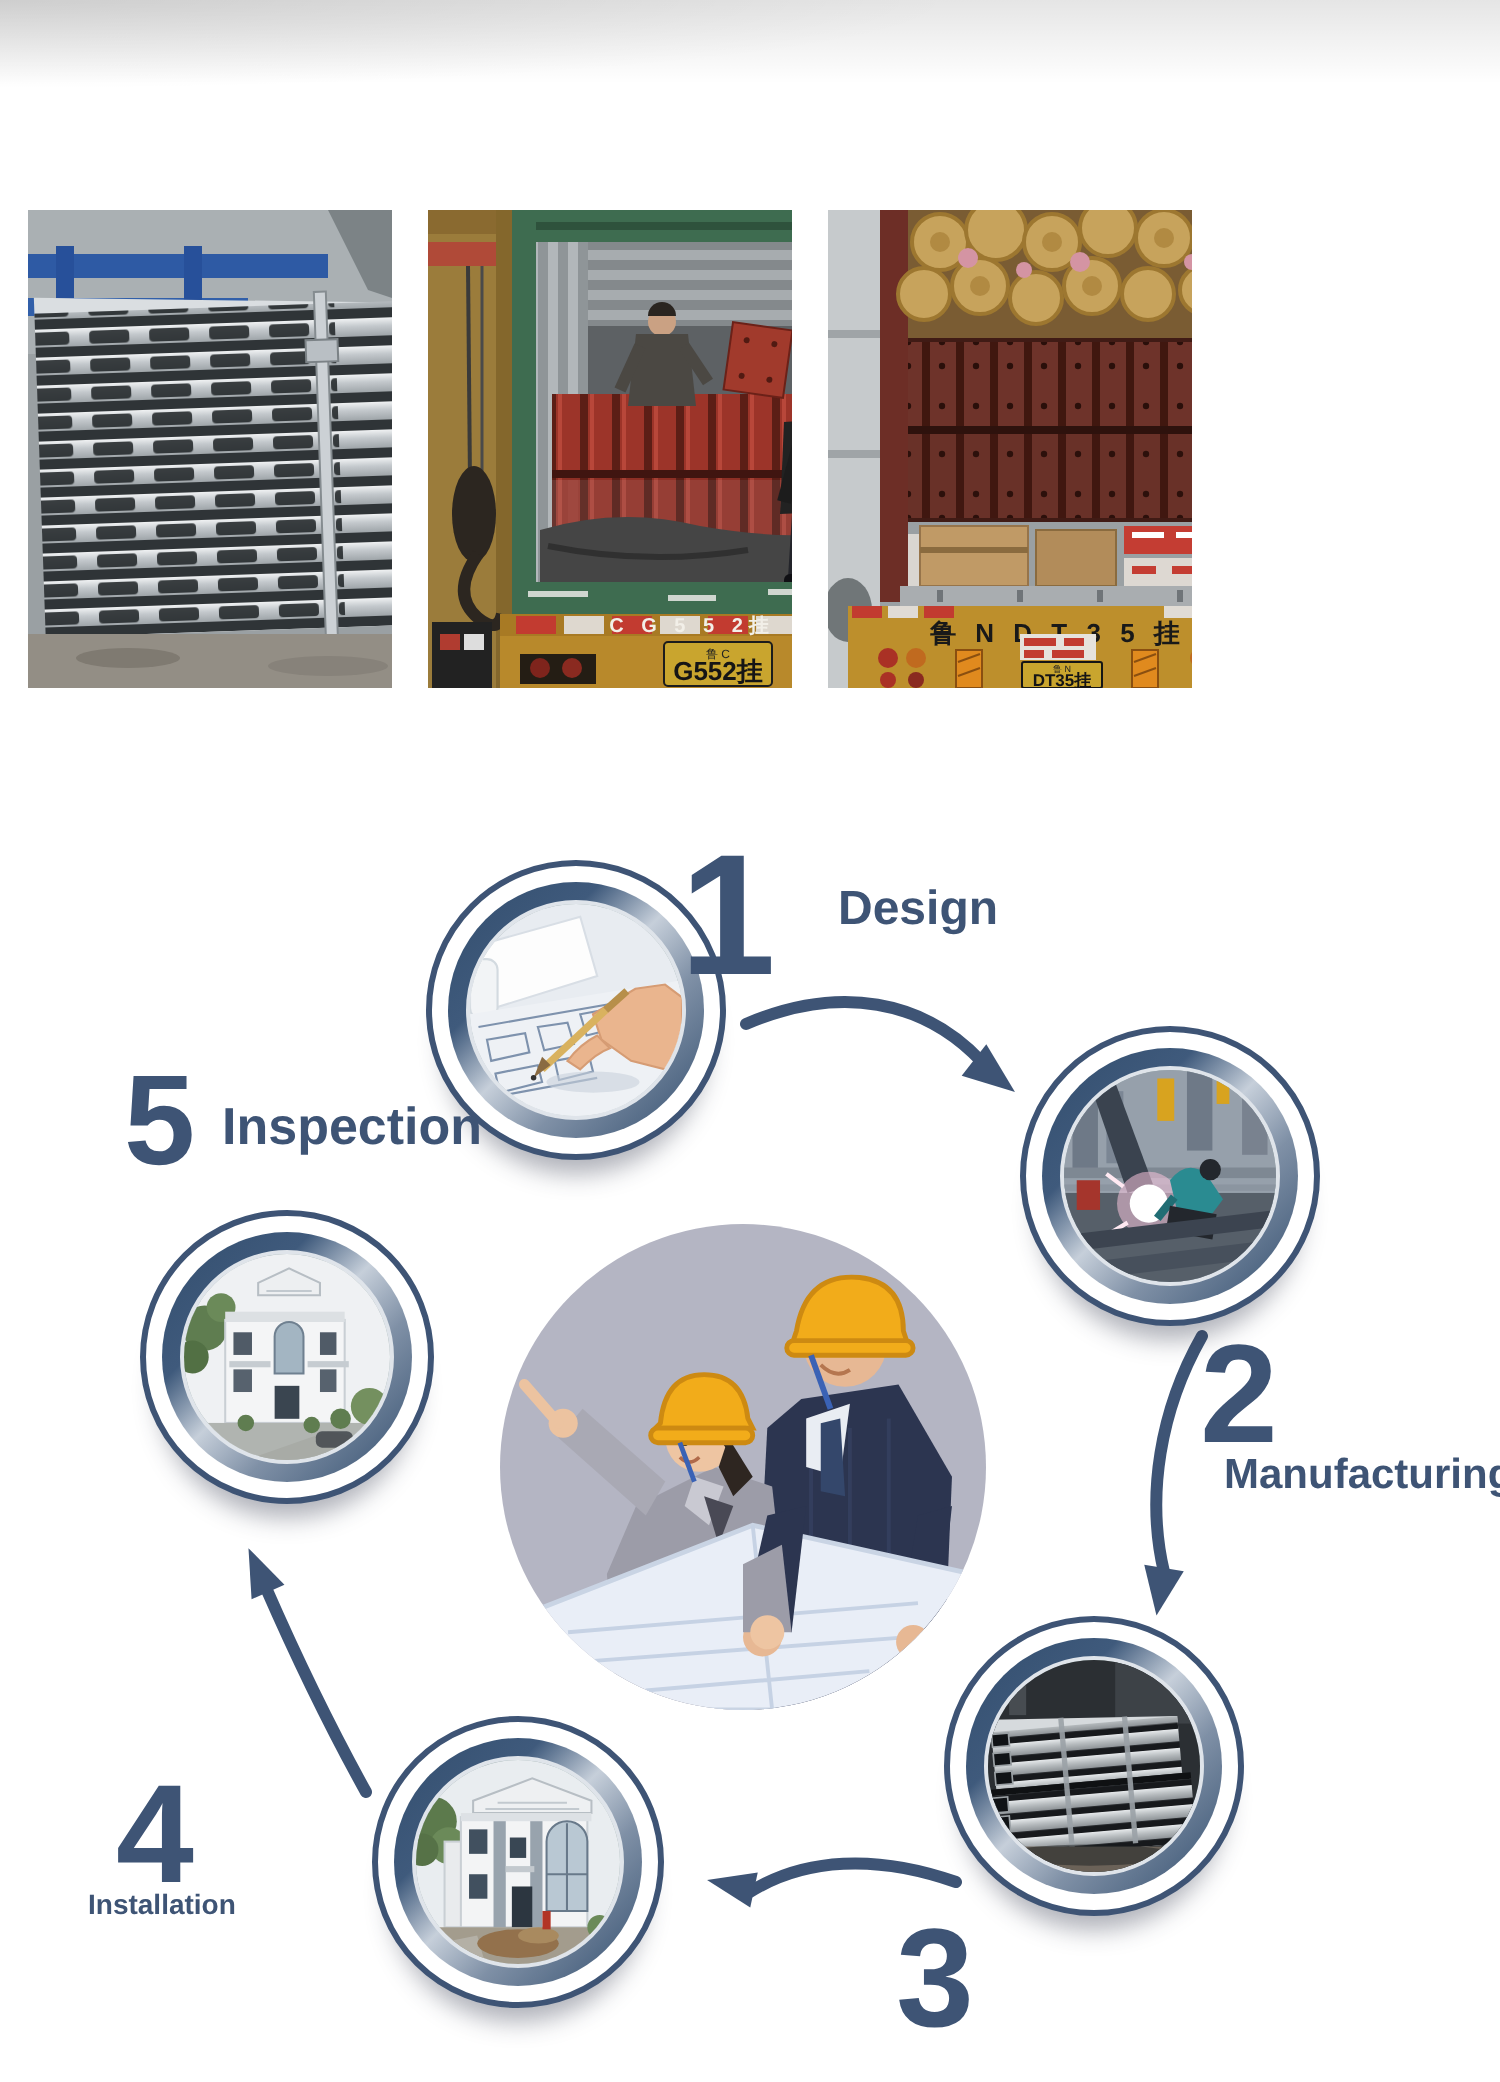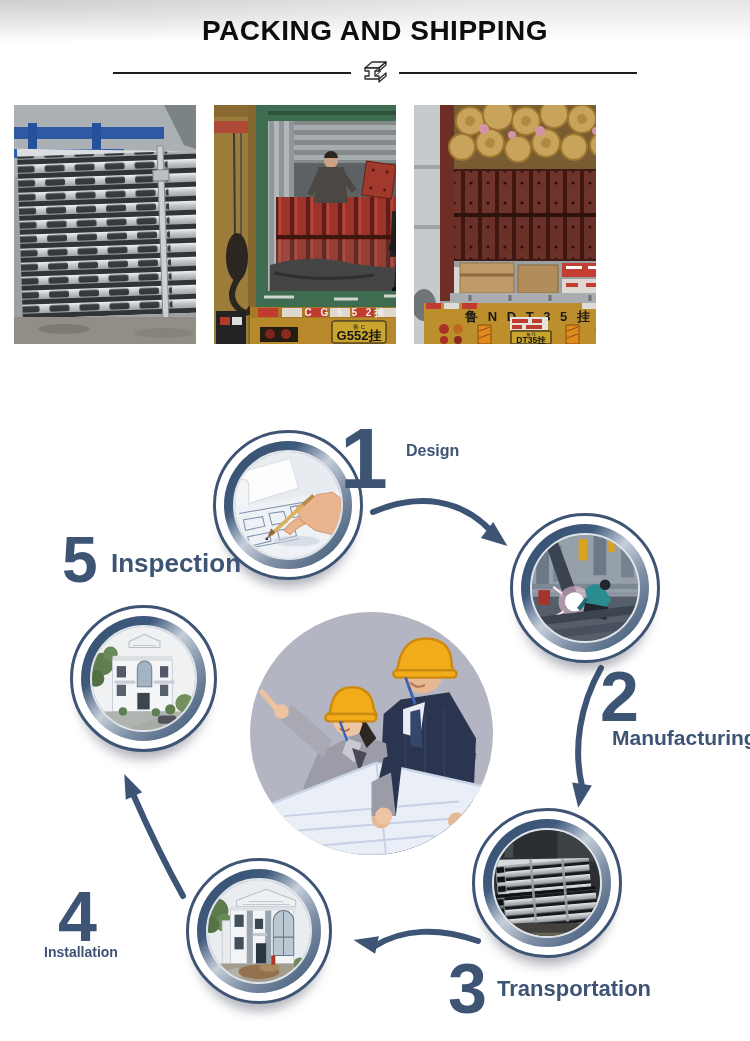--- a/index.html
+++ b/index.html
@@ -28,38 +28,20 @@
   .center-circle svg{display:block;width:100%;height:100%;}
   .num{position:absolute;z-index:4;font-weight:bold;color:var(--navy,#3e5475);line-height:1;}
   .lbl{position:absolute;z-index:4;font-weight:bold;color:var(--navy,#3e5475);font-size:23px;line-height:1.1;}
 </style>
 </head>
 <body>
 
 <div class="page">
   <div class="top-shade"></div>
 
-  <header>
-    <div class="title">PACKING AND SHIPPING</div>
-    <div class="divider">
-      <span class="dline"></span>
-      <span>
-        <svg width="30" height="26" viewBox="0 0 30 26">
-          <g stroke="#2a2a2a" fill="#f7f7f7" stroke-width="1.3" stroke-linejoin="round">
-            <path d="M5,10 L12,4 L26,4 L19,10 Z"></path>
-            <path d="M19,10 l7,-6 v3 l-7,6 z"></path>
-            <path d="M19,21 l7,-6 v3 l-7,6 z"></path>
-            <path d="M5,10 h14 v3 h-4 v5 h4 v3 H5 v-3 h4 v-5 H5 z"></path>
-            <path d="M15,13 l6,-5 M15,18 l6,-5" stroke-width="1" fill="none"></path>
-          </g>
-        </svg>
-      </span>
-      <span class="dline"></span>
-    </div>
-  </header>
 
   <section class="gallery">
 
     <figure>
       <svg width="230" height="239" viewBox="0 0 230 239">
         <defs>
           <linearGradient id="p1bar" x1="0" y1="0" x2="0" y2="1">
             <stop offset="0" stop-color="#f0f2f3"></stop>
               <stop offset=".45" stop-color="#c3c8cc"></stop>
               <stop offset="1" stop-color="#9fa5a9"></stop>
@@ -492,27 +474,26 @@
               <circle cx="62" cy="83" r="4" fill="#5f7d50"></circle>
               <circle cx="76" cy="80" r="5" fill="#5f7d50"></circle>
             <polygon points="30,100 70,86 100,92 100,100" fill="#a8aba6"></polygon>
             <rect x="64" y="86" width="18" height="8" rx="3" fill="#3b4046" opacity=".8"></rect>
           </svg>
         </div>
       </div>
     </div>
 
     <div class="num" style="left:340px;top:15px;font-size:86px">1</div>
-    <div class="lbl" style="left:406px;top:42px;font-size:16px">Design</div>
+    <div class="lbl" style="left:419px;top:42px;font-size:24px">Design</div>
 
     <div class="num" style="left:600px;top:262px;font-size:70px">2</div>
     <div class="lbl" style="left:612px;top:326px;font-size:21px">Manufacturing</div>
 
     <div class="num" style="left:448px;top:554px;font-size:70px">3</div>
-    <div class="lbl" style="left:497px;top:577px;font-size:22px">Transportation</div>
 
     <div class="num" style="left:58px;top:482px;font-size:70px">4</div>
     <div class="lbl" style="left:44px;top:545px;font-size:14px">Installation</div>
 
     <div class="num" style="left:62px;top:128px;font-size:64px">5</div>
     <div class="lbl" style="left:111px;top:149px;font-size:26px">Inspection</div>
 
   </section>
 </div>
 

